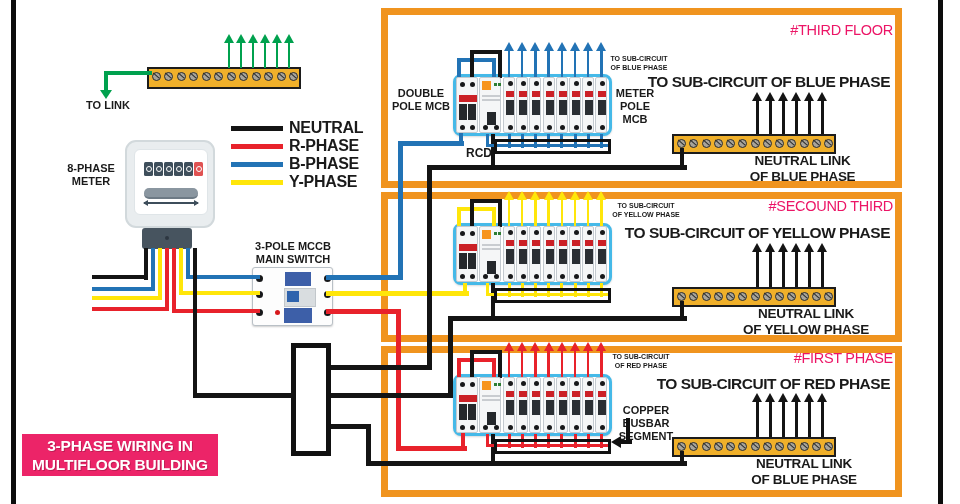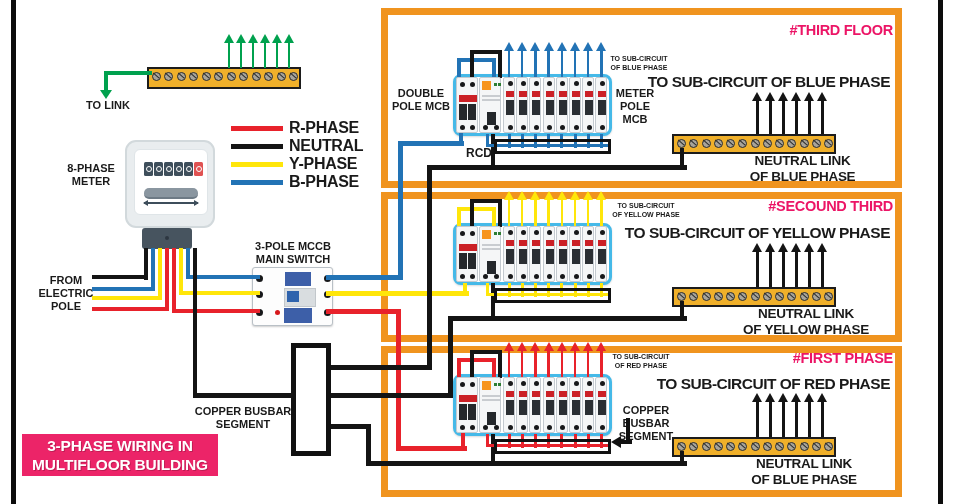--- a/index.html
+++ b/index.html
@@ -4,21 +4,21 @@
 <style>
   html,body{margin:0;padding:0;background:#fff;}
   #canvas{position:relative;width:960px;height:504px;background:#fff;overflow:hidden;
           font-family:"Liberation Sans", sans-serif;color:var(--ink,#1a1a1a);}
   .abs{position:absolute;}
   .pre{white-space:pre-line;}
   .lbl{font-weight:800;color:var(--ink,#1a1a1a);line-height:1.18;}
   .ctr{text-align:center;}
   .frame-bar{position:absolute;top:0;width:5px;height:504px;background:#0c0c0c;}
   .floor-box{position:absolute;border:7px solid var(--orange,#F0941F);background:transparent;}
-  .floor-title{position:absolute;font-weight:700;font-size:14.5px;letter-spacing:-.3px;
+  .floor-title{position:absolute;font-weight:400;font-size:14.5px;letter-spacing:-.3px;
                color:var(--pink,#EC1566);text-align:right;}
   .big-sub{position:absolute;font-weight:800;font-size:15.5px;letter-spacing:-.5px;text-align:right;}
   .small-sub{position:absolute;font-weight:800;font-size:7px;line-height:1.35;text-align:center;}
   .nl-lbl{position:absolute;font-weight:800;font-size:13.5px;line-height:1.2;text-align:center;letter-spacing:-.3px;}
   .busbar{position:absolute;background:var(--busbar,#F0B02A);border:2px solid #1c1c1c;}
   .screw{position:absolute;width:9px;height:9px;border-radius:50%;background:#a8a49a;border:1.5px solid #2a2a2a;box-sizing:border-box;}
   .screw::after{content:'';position:absolute;left:-1px;top:2.5px;width:8px;height:1.4px;background:#2a2a2a;transform:rotate(42deg);}
   .panel{position:absolute;width:159px;height:62px;border:3px solid var(--panelblue,#45B9E8);
          border-radius:8px;background:#fff;box-sizing:border-box;box-shadow:0 1px 2px rgba(0,0,0,.15);}
   .device{position:absolute;background:#f5f6f7;border:1px solid #c4cad0;border-radius:2px;box-sizing:border-box;}
@@ -76,34 +76,34 @@
       <div class="screw" style="left: 90.1818px; top: 2.5px;"></div>
       <div class="screw" style="left: 102.636px; top: 2.5px;"></div>
       <div class="screw" style="left: 115.091px; top: 2.5px;"></div>
       <div class="screw" style="left: 127.545px; top: 2.5px;"></div>
       <div class="screw" style="left: 140px; top: 2.5px;"></div>
     </div>
   <div class="abs lbl ctr" style="left:76px;top:99px;width:64px;font-size:11px">TO LINK</div>
 
   <div class="abs" style="left:231px;top:119px">
     <div class="legend-row">
+      <div class="legend-line" style="background:#141414"></div>
+      <div class="legend-text">NEUTRAL</div>
+    </div>
+    <div class="legend-row">
       <div class="legend-line" style="background:#E8222B"></div>
       <div class="legend-text">R-PHASE</div>
     </div>
     <div class="legend-row">
-      <div class="legend-line" style="background:#141414"></div>
-      <div class="legend-text">NEUTRAL</div>
+      <div class="legend-line" style="background:#2273B5"></div>
+      <div class="legend-text">B-PHASE</div>
     </div>
     <div class="legend-row">
       <div class="legend-line" style="background:#FFE60A"></div>
       <div class="legend-text">Y-PHASE</div>
-    </div>
-    <div class="legend-row">
-      <div class="legend-line" style="background:#2273B5"></div>
-      <div class="legend-text">B-PHASE</div>
     </div>
   </div>
 
   <div class="abs lbl ctr pre" style="left:58px;top:162px;width:66px;font-size:11px">8-PHASE
 METER</div>
   <div class="meter-body">
     <div class="meter-face">
       <div class="meter-digits">
         <div class="digit"></div>
           <div class="digit"></div>
@@ -111,44 +111,39 @@
         <div class="digit"></div>
           <div class="digit"></div>
           <div class="digit red"></div>
       </div>
       <div class="meter-disc"></div>
       <div class="meter-rail"></div>
     </div>
   </div>
   <div class="meter-connector"></div>
 
-  <div class="abs lbl ctr pre" style="left:38px;top:274px;width:56px;font-size:11px">FROM
-ELECTRIC
-POLE</div>
 
   <div class="abs lbl ctr pre" style="left:243px;top:240px;width:100px;font-size:11px">3-POLE MCCB
 MAIN SWITCH</div>
   <div class="mccb">
     <div class="blue-tag" style="left:32px;top:4px;width:26px;height:14px"></div>
     <div class="recess">
       <div class="toggle"></div>
     </div>
     <div class="blue-tag" style="left:31px;top:40px;width:28px;height:15px"></div>
     <div class="dot" style="left:3px;top:7px;width:7px;height:7px"></div>
     <div class="dot" style="left:3px;top:23px;width:7px;height:7px"></div>
     <div class="dot" style="left:3px;top:41px;width:7px;height:7px"></div>
     <div class="dot" style="left:71px;top:7px;width:7px;height:7px"></div>
     <div class="dot" style="left:71px;top:23px;width:7px;height:7px"></div>
     <div class="dot" style="left:71px;top:41px;width:7px;height:7px"></div>
     <div class="dot" style="left:22px;top:42px;width:5px;height:5px;background:#d7191c"></div>
   </div>
 
   <div class="busrect" style="left:291px;top:343px;width:40px;height:113px"></div>
-  <div class="abs lbl ctr pre" style="left:194px;top:405px;width:98px;font-size:11px">COPPER BUSBAR
-SEGMENT</div>
 
   <div class="floor-box" style="left:381px;top:8px;width:507px;height:166px"></div>
   <div class="floor-title" style="right:67px;top:22px">#THIRD FLOOR</div>
   <div class="big-sub" style="right:70px;top:73px">TO SUB-CIRCUIT OF BLUE PHASE</div>
   <div class="small-sub pre" style="left:604px;top:54px;width:70px">TO SUB-CIRCUIT
 OF BLUE PHASE</div>
   <div class="abs lbl ctr pre" style="left:390px;top:87px;width:62px;font-size:11px">DOUBLE
 POLE MCB</div>
   <div class="abs lbl ctr pre" style="left:606px;top:87px;width:58px;font-size:11px">METER
 POLE MCB</div>

